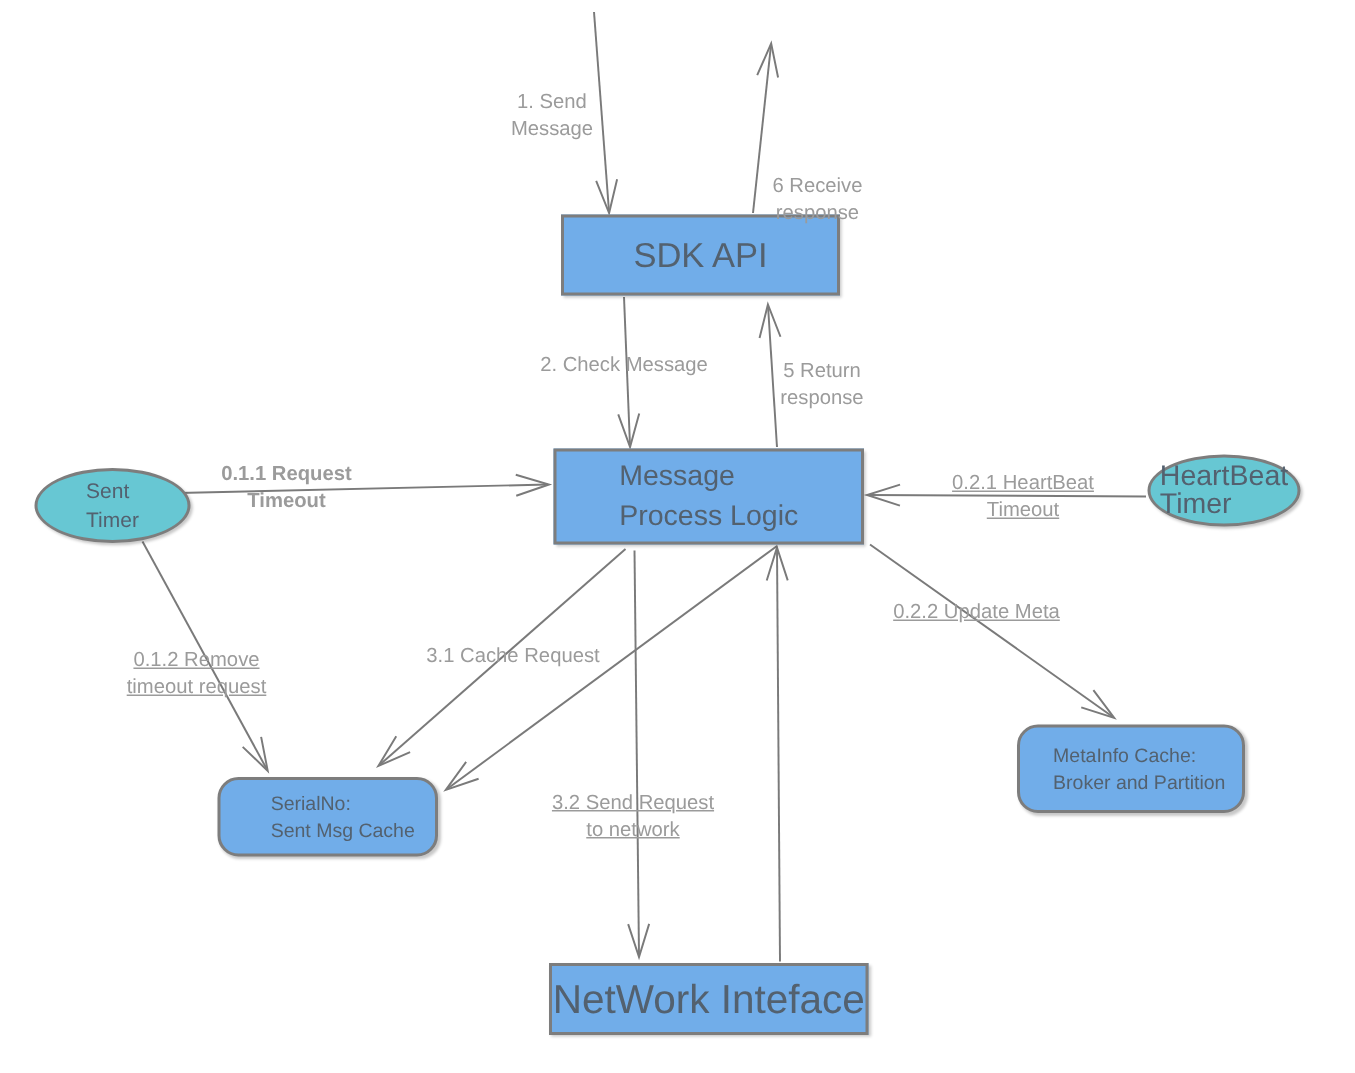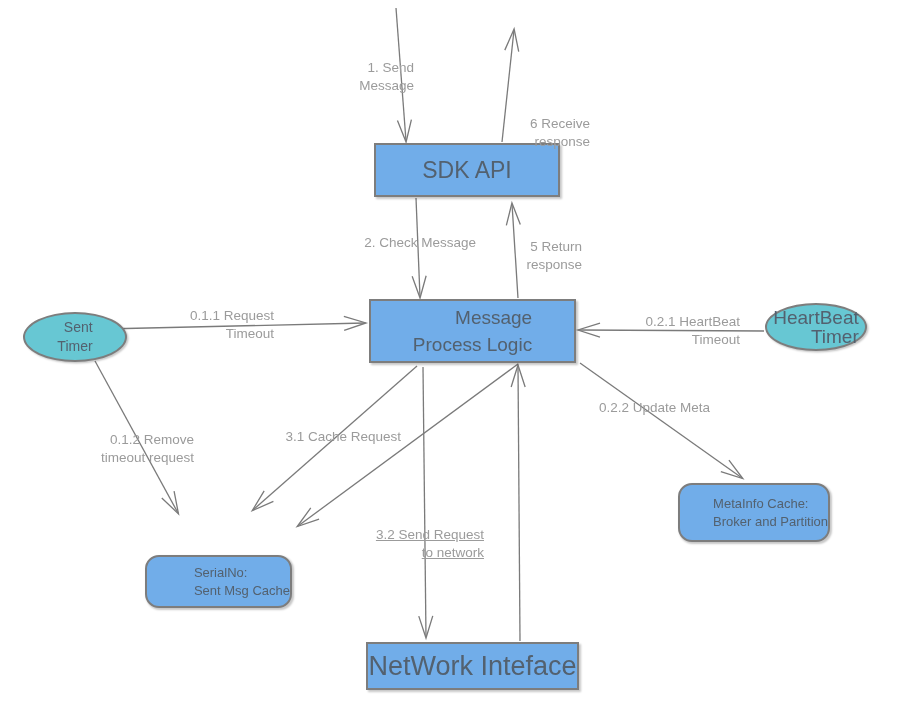--- a/index.html
+++ b/index.html
@@ -26,62 +26,62 @@
   }
   .node {
     position: absolute;
     box-sizing: border-box;
     background: var(--node-fill, #71ade9);
     border: 2px solid var(--node-border, #7d7d7d);
     color: var(--node-text, #53616f);
     display: flex;
     align-items: center;
     justify-content: center;
-    text-align: right;
+    text-align: left;
     white-space: pre-line;
     box-shadow: 1.5px 1.5px 2px rgba(0,0,0,0.22);
   }
   .node.rounded {
     border-radius: 14px;
-    justify-content: flex-end;
+    justify-content: center;
     text-align: left;
   }
   .node.ellipse {
     border-radius: 50%;
     background: var(--ellipse-fill, #67c7d3);
   }
   .elabel {
     position: absolute;
     color: var(--edge-label, #9b9b9b);
     font-size: 13.5px;
     line-height: 18px;
-    text-align: right;
+    text-align: center;
     white-space: pre-line;
   }
 
   
   #n-sdk    { left: 374px; top: 143px; width: 186px; height: 54px; font-size: 23px; }
   #n-mpl    { left: 369px; top: 299px; width: 207px; height: 64px; font-size: 19px; line-height: 27px; }
   #n-net    { left: 366px; top: 642px; width: 213px; height: 48px; font-size: 27px; }
-  #n-serial { left: 145px; top: 518px; width: 147px; height: 53px; font-size: 13px; line-height: 18px; padding-left: 20px; margin-top: 37px; }
+  #n-serial { left: 145px; top: 518px; width: 147px; height: 53px; font-size: 13px; line-height: 18px; padding-left: 20px; }
   #n-meta   { left: 678px; top: 483px; width: 152px; height: 59px; font-size: 13px; line-height: 18px; padding-left: 11px; }
   #n-sent   { left: 23px;  top: 312px; width: 104px; height: 50px; font-size: 14px; line-height: 19px; }
   #n-heart  { left: 765px; top: 303px; width: 102px; height: 48px; font-size: 19px; line-height: 19px; }
 
   
   #l-send     { left: 322px; top: 59px;  width: 92px; }
   #l-recv     { left: 500px; top: 72px;  width: 90px; margin-top: 43px; }
   #l-check    { left: 356px; top: 234px; width: 120px; }
   #l-return   { left: 514px; top: 238px; width: 68px; }
-  #l-reqto    { left: 160px; top: 307px; width: 114px; }
-  #l-hbto     { left: 624px; top: 313px; width: 116px; }
-  #l-remove   { left: 68px;  top: 431px; width: 126px; }
+  #l-reqto    { left: 134px; top: 307px; width: 114px; font-weight: bold; }
+  #l-hbto     { left: 624px; top: 313px; width: 116px; text-decoration: underline; }
+  #l-remove   { left: 68px;  top: 431px; width: 126px; text-decoration: underline; }
   #l-cachereq { left: 283px; top: 428px; width: 118px; }
   #l-delete   { left: 352px; top: 444px; width: 116px; }
-  #l-update   { left: 592px; top: 399px; width: 118px; }
+  #l-update   { left: 592px; top: 399px; width: 118px; text-decoration: underline; }
   #l-sendnet  { left: 360px; top: 526px; width: 124px; text-decoration: underline; }
   #l-recvnet  { left: 468px; top: 559px; width: 140px; }
 </style>
 </head>
 <body>
 
 <div class="stage">
 
   <svg class="edges" width="903" height="715" viewBox="0 0 903 715">
     <defs>

